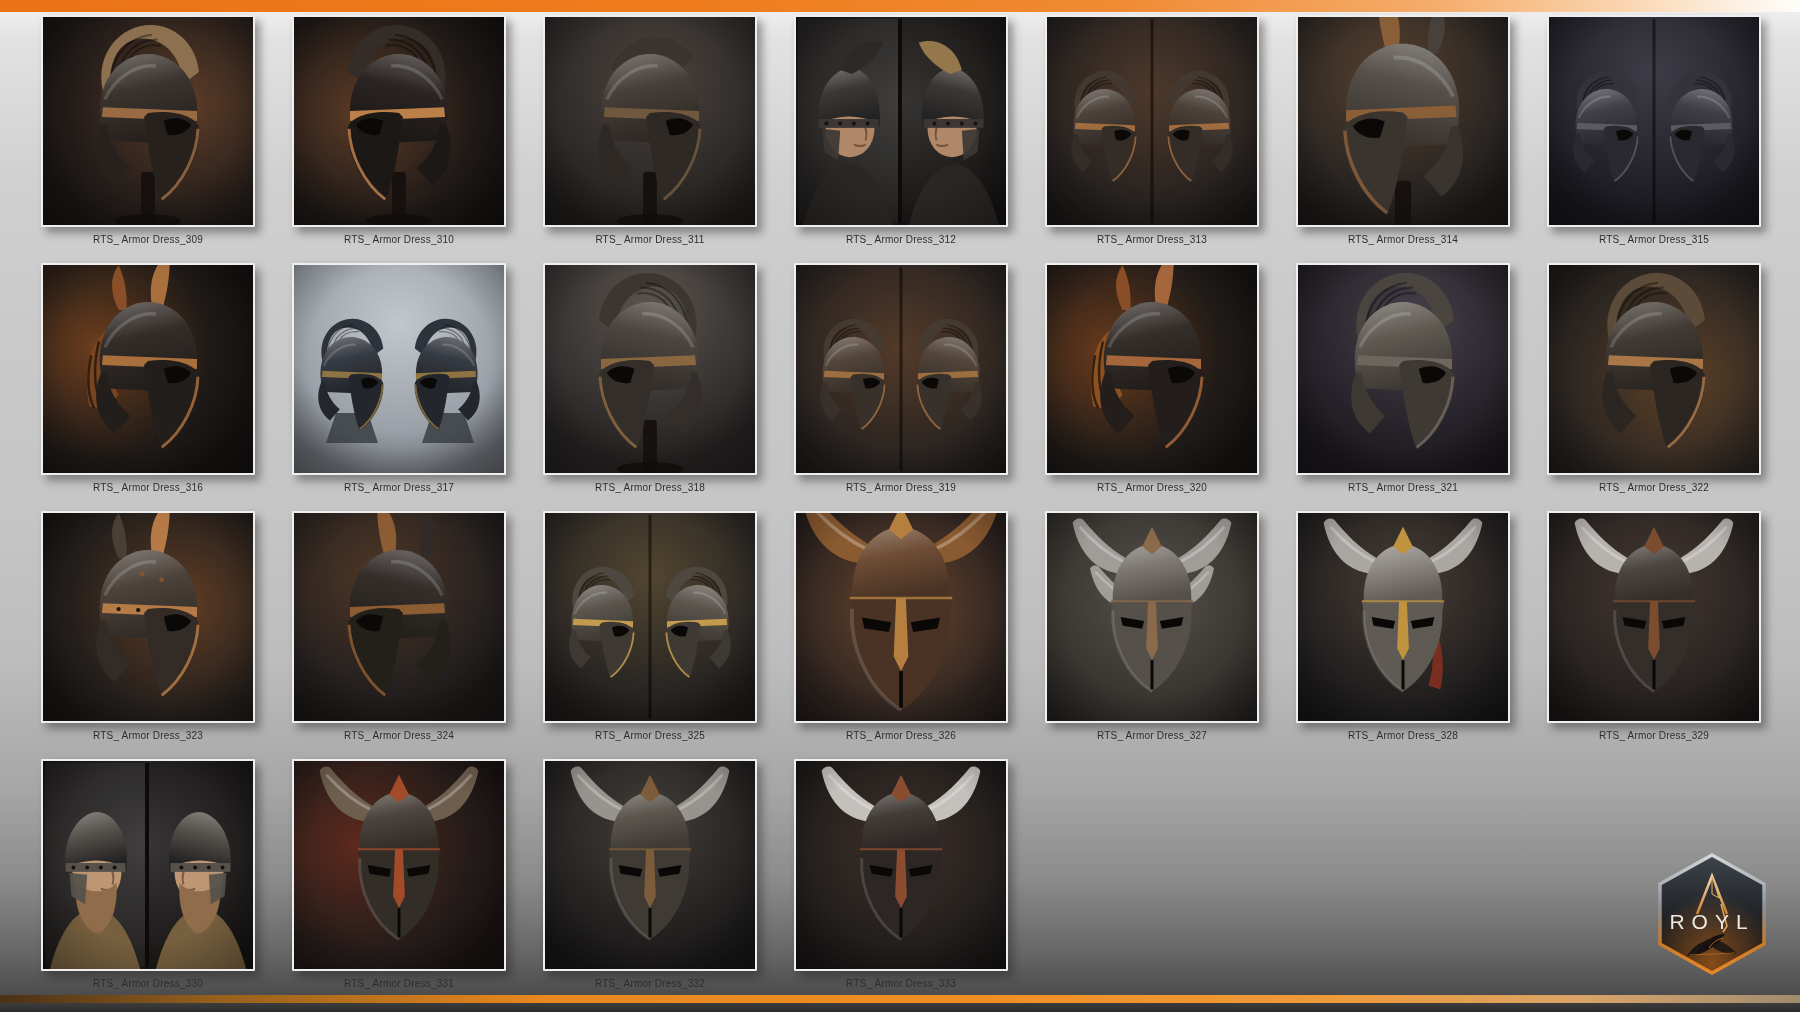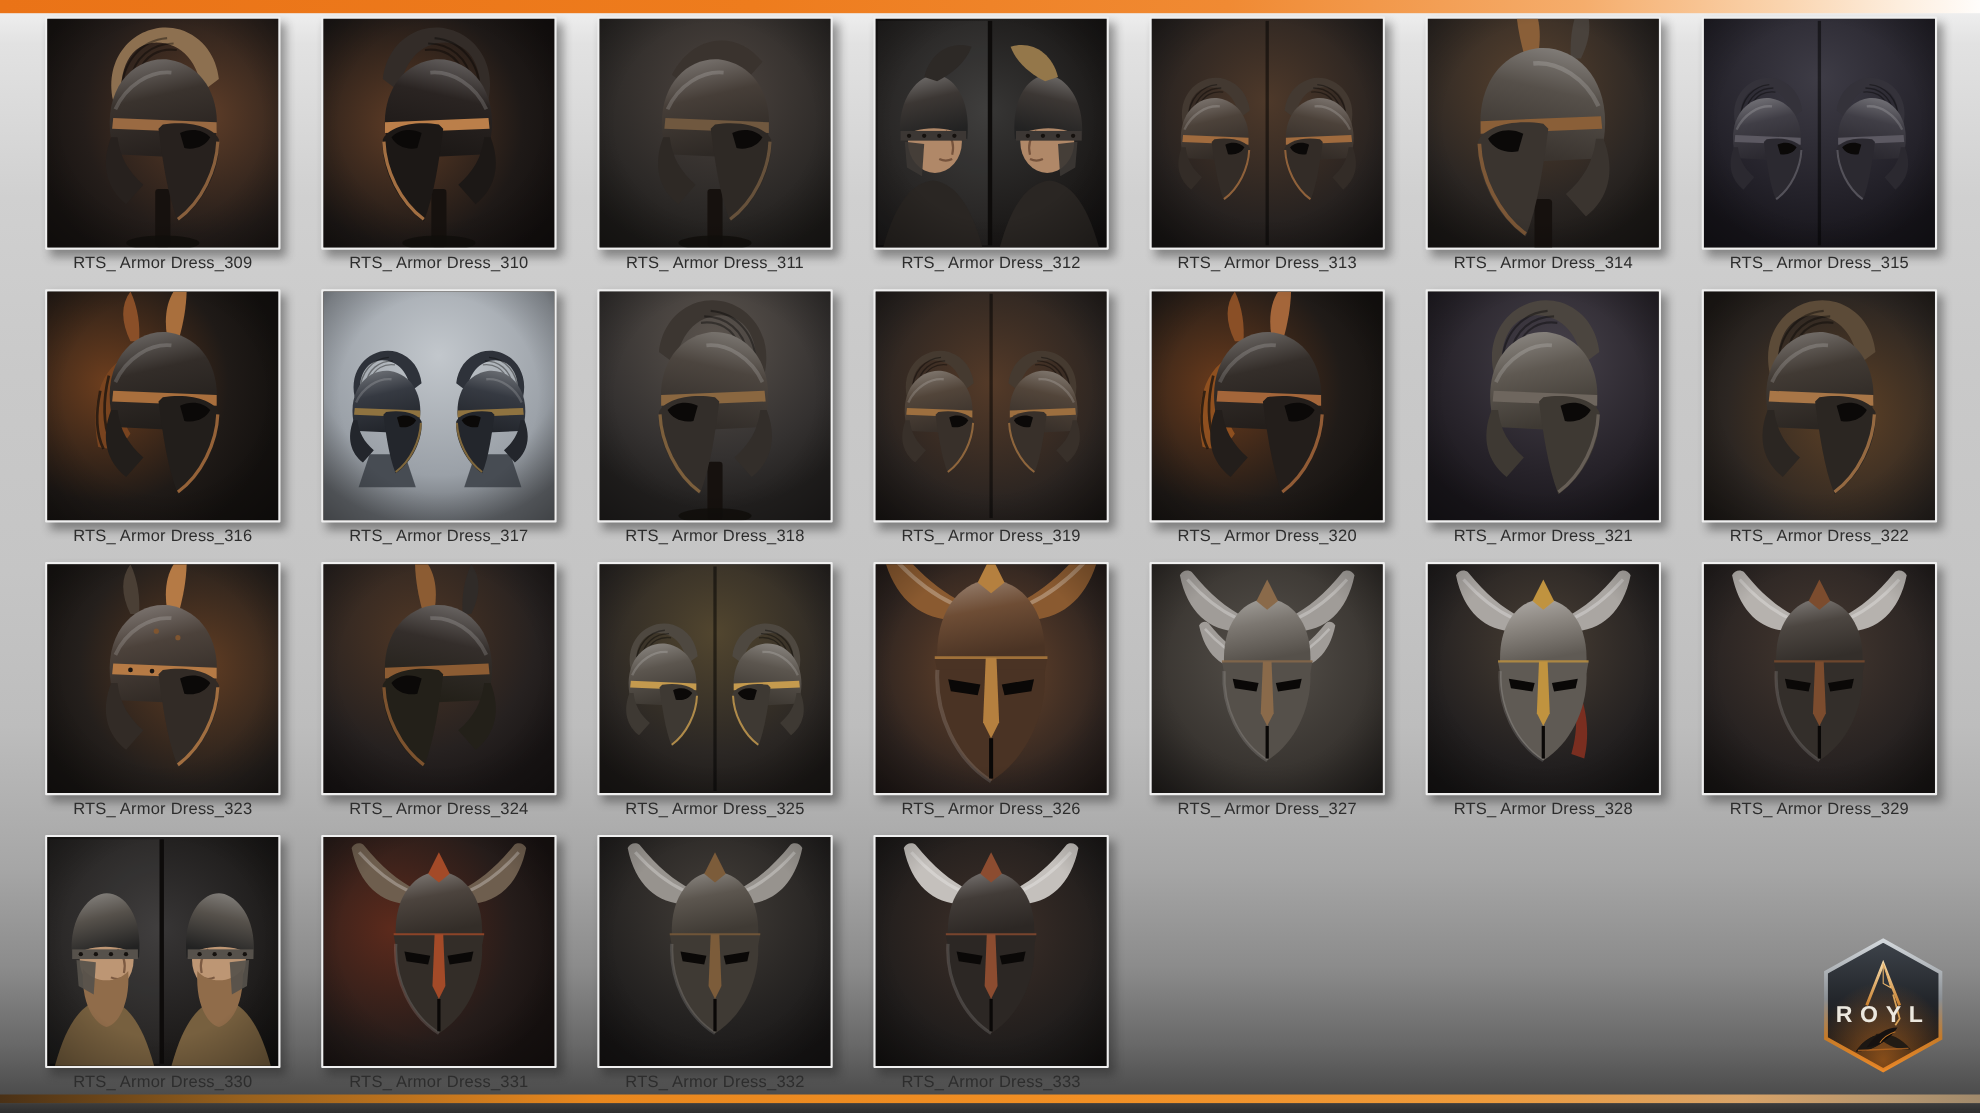--- a/index.html
+++ b/index.html
@@ -22,33 +22,33 @@
     column-gap:37px;row-gap:16px;
   }
   .cell{width:214px;height:232px;display:flex;flex-direction:column;align-items:center;}
   .thumb{
     width:210px;height:208px;border:2px solid #efefef;border-radius:1px;
     background:#1d1a19;box-shadow:5px 6px 9px rgba(30,30,30,.42);
     cursor:pointer;overflow:hidden;flex:0 0 auto;
   }
   .thumb svg{display:block;width:210px;height:208px;}
   .caption{
-    margin-top:6px;font-size:15px;line-height:14px;color:#2d2d2d;
+    margin-top:6px;font-size:10px;line-height:14px;color:#2d2d2d;
     letter-spacing:.2px;white-space:nowrap;text-align:center;
   }
   .bottom-bar{
     position:absolute;left:0;top:995px;width:1800px;height:8px;
     background:linear-gradient(90deg,#4a3116 0%,#96601d 12%,#e8871e 30%,
       #f18f24 55%,#ee9b3c 75%,#d8a368 88%,#b3956f 96%,#a18a6c 100%);
   }
   .footer-strip{
     position:absolute;left:0;top:1003px;width:1800px;height:9px;
     background:linear-gradient(180deg,#3d3d3d,#2c2c2c);
   }
-  .logo{position:absolute;left:1653px;top:852px;width:118px;height:124px;font-weight:bold;}
+  .logo{position:absolute;left:1653px;top:852px;width:118px;height:124px;}
   .logo svg{display:block;width:118px;height:124px;}
 </style>
 </head>
 <body>
 
 <div class="top-bar"></div>
 
 <main class="gallery">
     <div class="cell">
       <div class="thumb">

